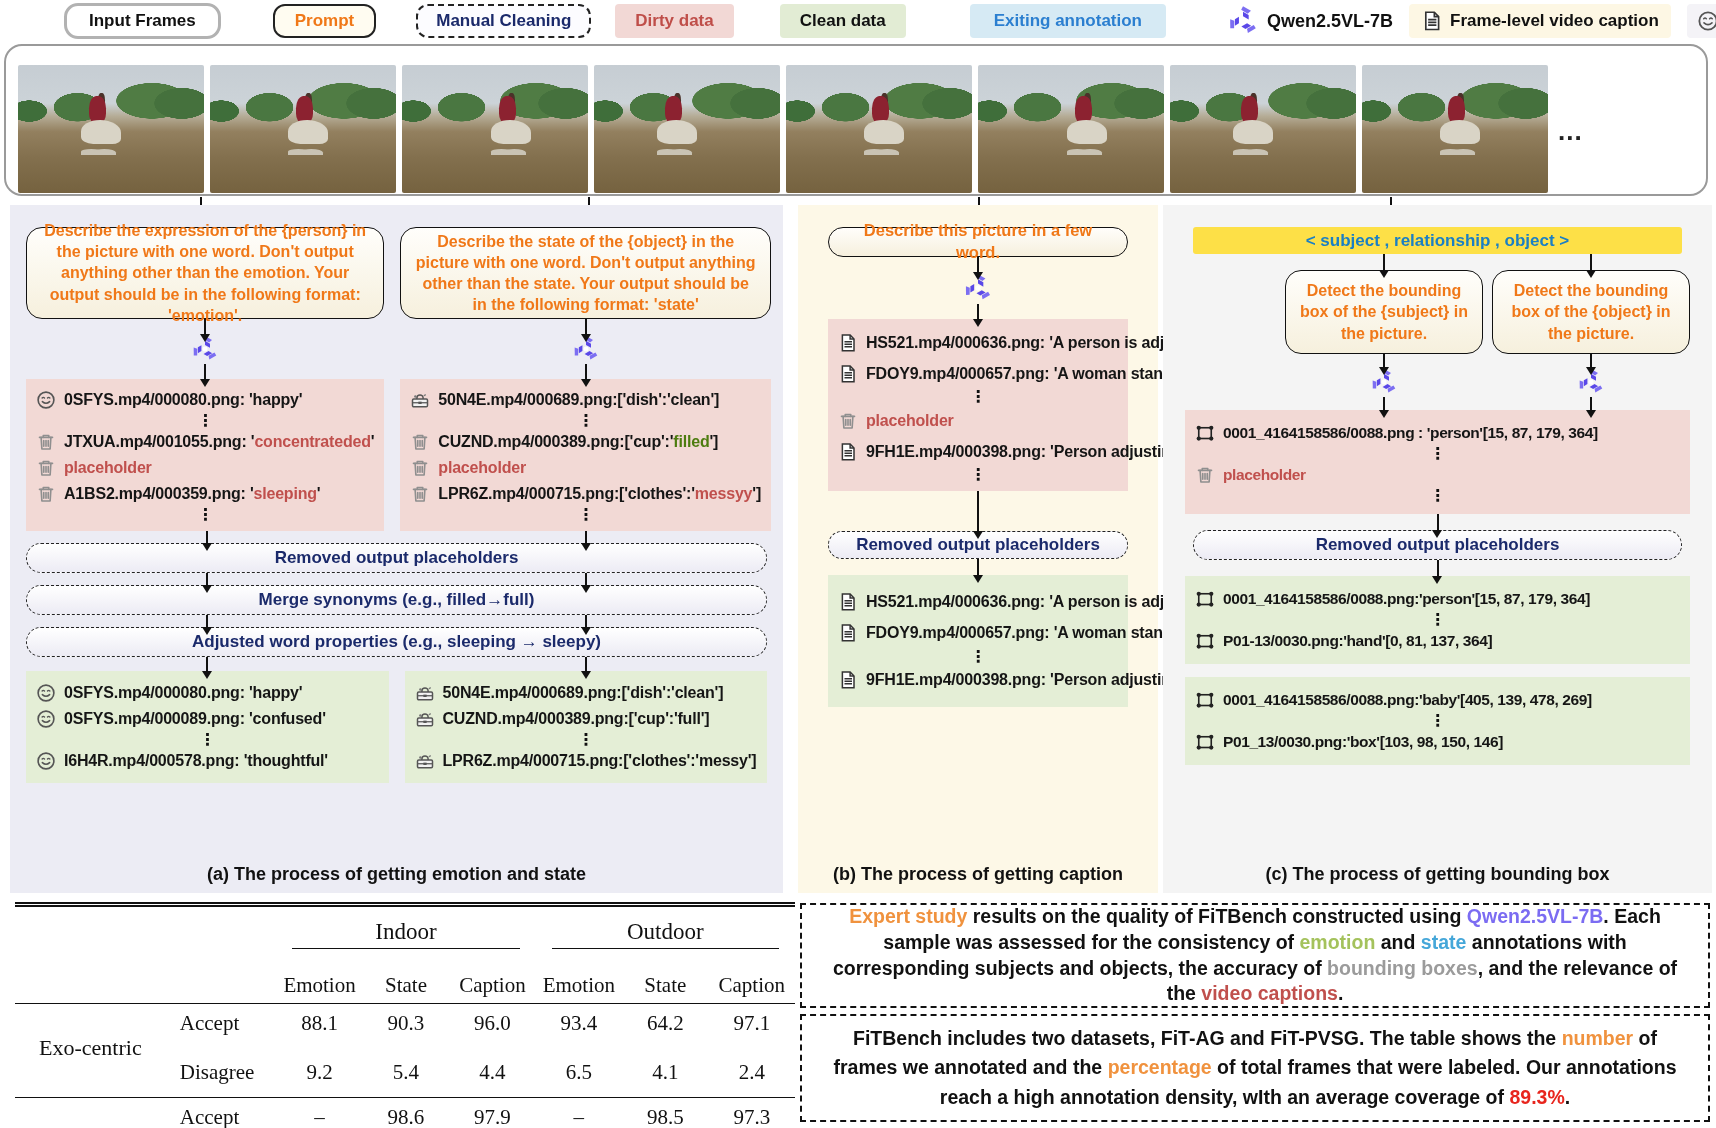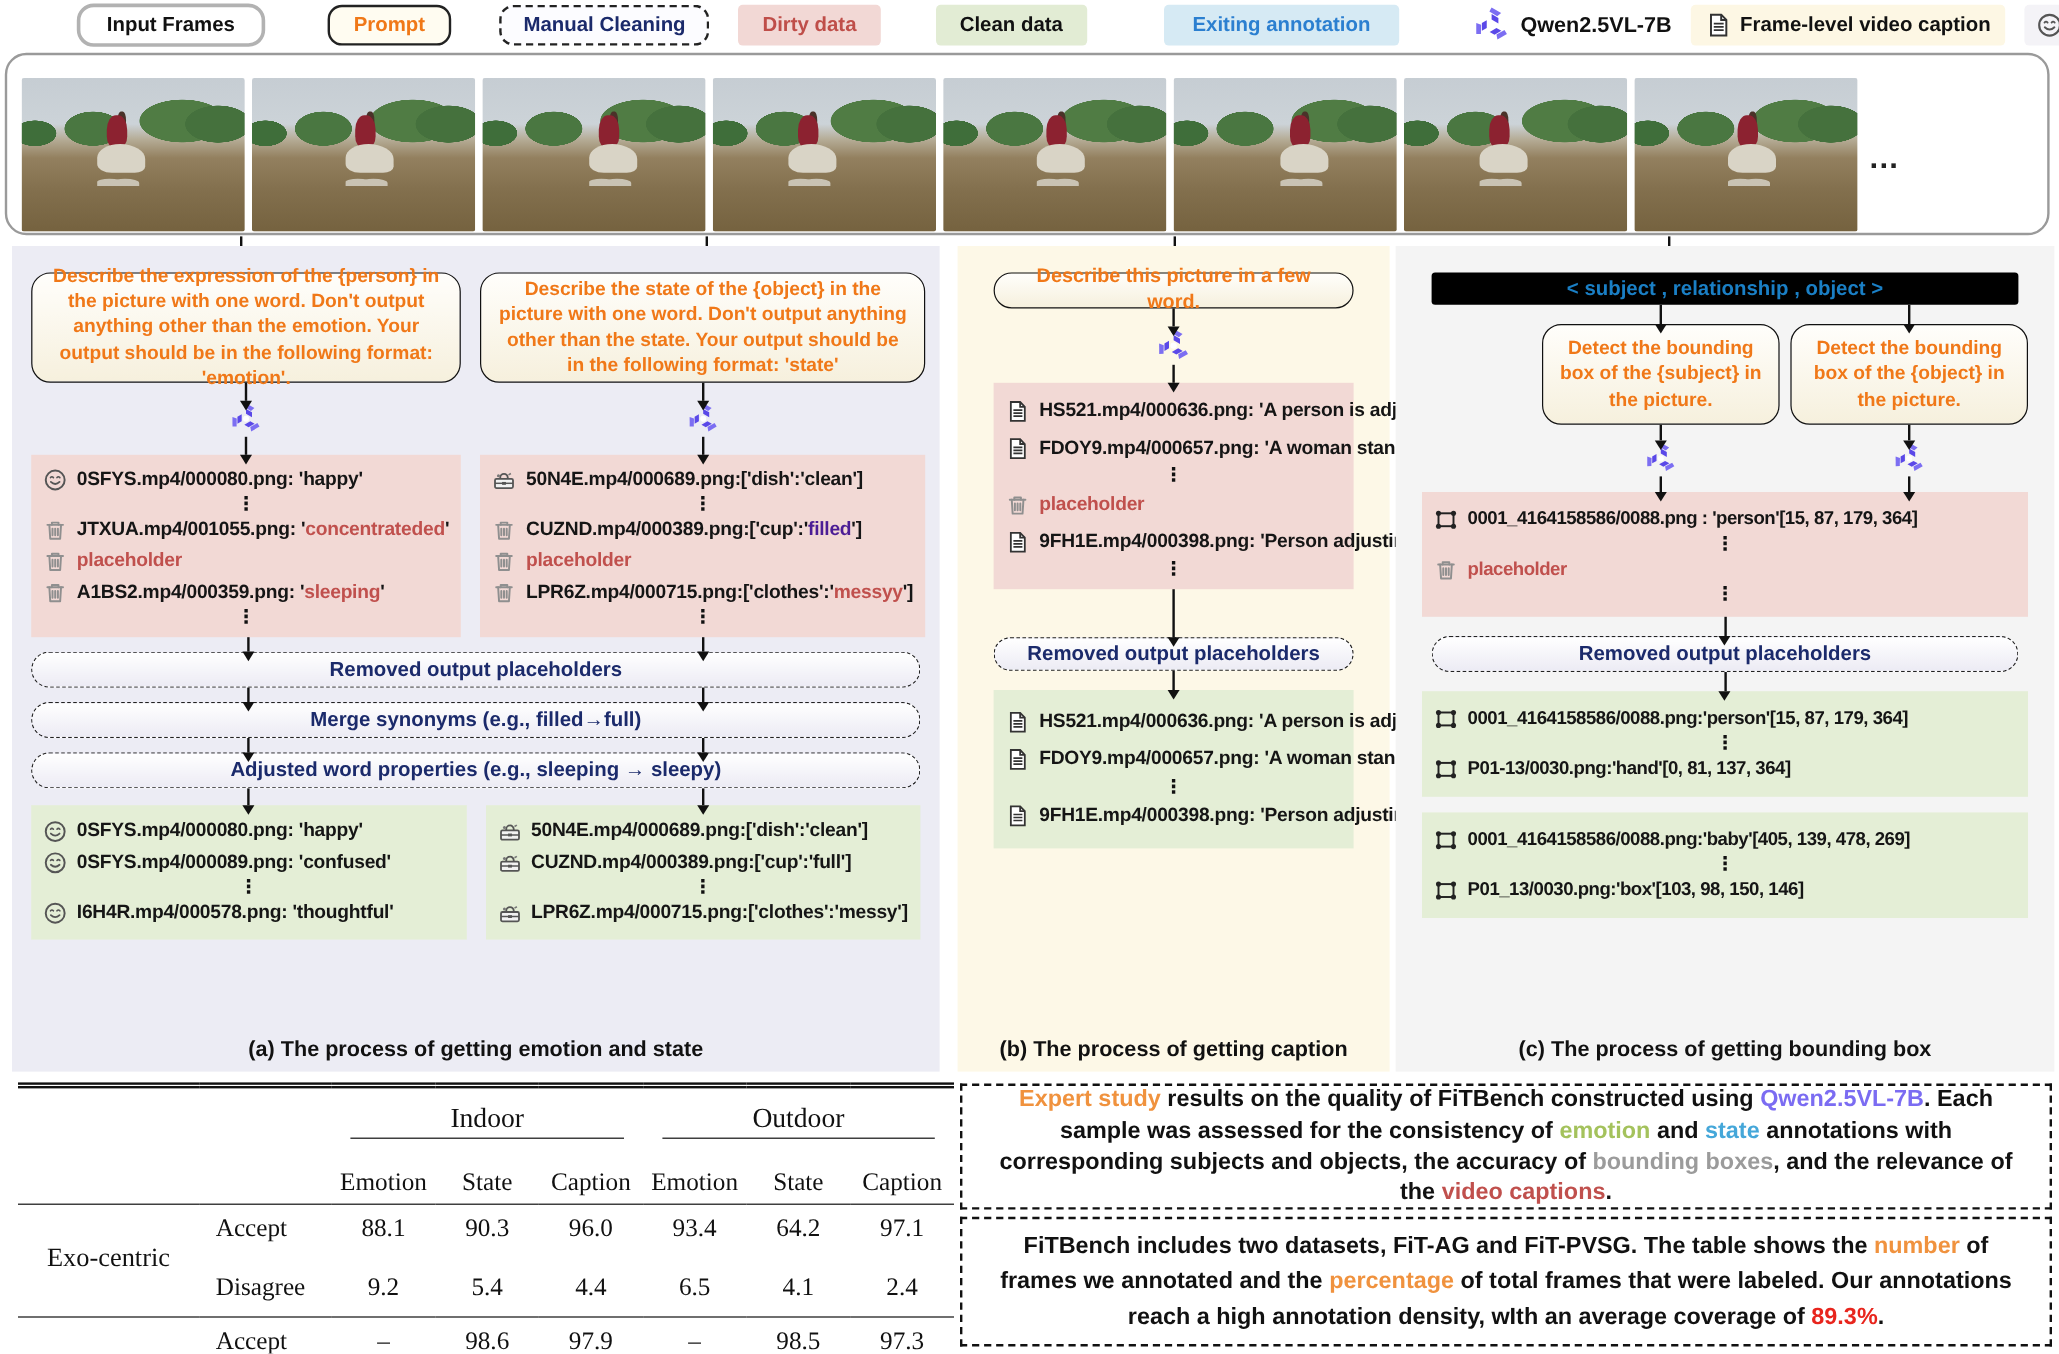--- a/index.html
+++ b/index.html
@@ -74,21 +74,21 @@
 
   .pa-cols{display:flex;gap:16px;padding:0 8px;}
   .pa-cols .pcol{flex:1;display:flex;flex-direction:column;}
   .pa-cols .databox{flex:1;}
   .pa .prompt{height:92px;}
 
   .pb .prompt{height:30px;width:300px;border-radius:15px;font-size:16.5px;}
   .pb .databox{width:300px;}
   .pb .pillbox{width:300px;margin:0;box-sizing:border-box;}
 
-  .bluebar{margin:0 8px;height:27px;background:#000000;border-radius:3px;display:flex;align-items:center;justify-content:center;
+  .bluebar{margin:0 8px;height:27px;background:#fde047;border-radius:3px;display:flex;align-items:center;justify-content:center;
      color:#1a7fc5;font-weight:bold;font-size:17px;}
   .c-two{display:flex;justify-content:flex-end;gap:9px;}
   .c-two>*{width:198px;box-sizing:border-box;}
   .pc .prompt{height:84px;font-size:16px;}
   .pc .txt{font-size:15.5px;letter-spacing:-0.4px;}
   .pc .pillbox{margin:0 8px;}
 
   
   .qtable{position:absolute;left:15px;top:902px;width:780px;border-collapse:collapse;
      font-family:"Liberation Serif","DejaVu Serif",serif;color:#111;
@@ -318,21 +318,21 @@
             <span class="ic">
               <svg viewBox="0 0 16 16" width="100%">
                 <g stroke="#8f8f8f" stroke-width="1.3" fill="none" stroke-linecap="round" stroke-linejoin="round">
                   <path d="M2.8 4.3h10.4"></path>
                   <path d="M5.8 4.3V2.8h4.4v1.5"></path>
                   <path d="M4.1 4.3l.6 9.3h6.6l.6-9.3"></path>
                   <path d="M6.2 6.8v4.5M8 6.8v4.5M9.8 6.8v4.5"></path>
                 </g>
               </svg>
             </span>
-            <span class="txt"><span>CUZND.mp4/000389.png:['cup':'</span><span style="color: #4c1d95;">filled</span><span>']</span></span>
+            <span class="txt"><span>CUZND.mp4/000389.png:['cup':'</span><span style="color: #4d7c0f;">filled</span><span>']</span></span>
           </div>
           <div class="drow">
             <span class="ic">
               <svg viewBox="0 0 16 16" width="100%">
                 <g stroke="#8f8f8f" stroke-width="1.3" fill="none" stroke-linecap="round" stroke-linejoin="round">
                   <path d="M2.8 4.3h10.4"></path>
                   <path d="M5.8 4.3V2.8h4.4v1.5"></path>
                   <path d="M4.1 4.3l.6 9.3h6.6l.6-9.3"></path>
                   <path d="M6.2 6.8v4.5M8 6.8v4.5M9.8 6.8v4.5"></path>
                 </g>

